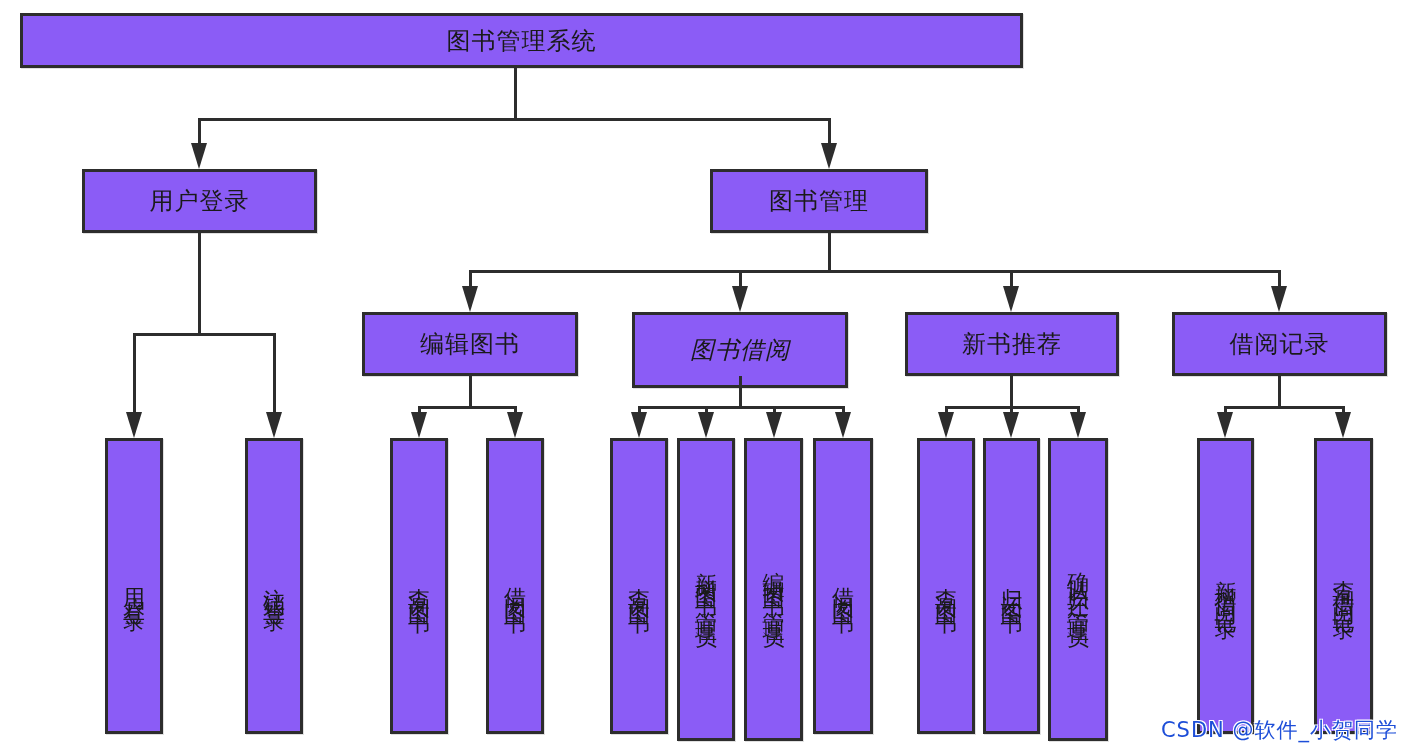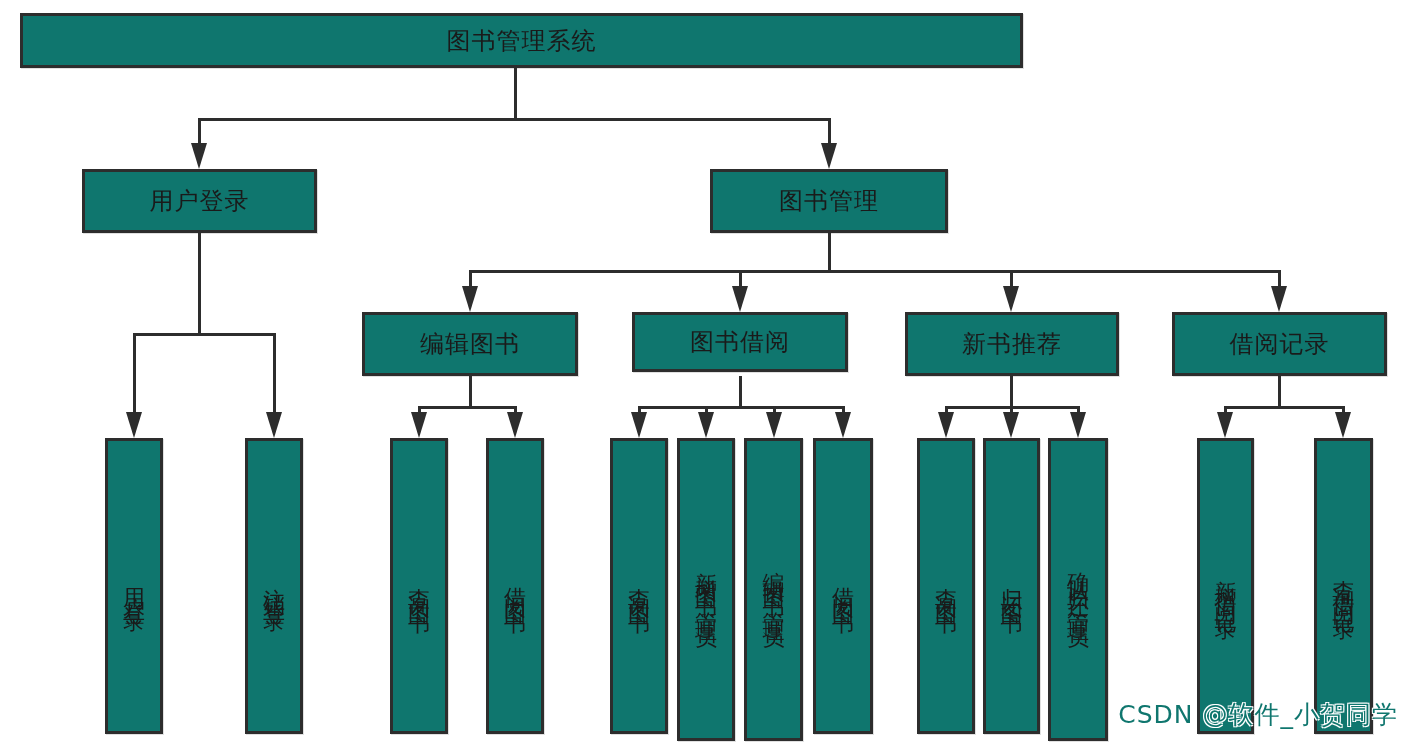--- a/index.html
+++ b/index.html
@@ -8,61 +8,61 @@
     width:1405px; height:747px;
     background:#ffffff;
     font-family:"DejaVu Sans","Liberation Sans",sans-serif;
     color:#1a1a1a;
     overflow:hidden;
   }
   .box {
     position:absolute;
     box-sizing:border-box;
     border:3px solid #2d2d2d;
-    background:#0f766e;
+    background:#8b5cf6;
     display:flex; align-items:center; justify-content:center;
     box-shadow:1px 1px 0 rgba(0,0,0,0.12);
   }
   .box.h { font-size:24px; letter-spacing:1px; white-space:nowrap; }
   .box.v span {
     writing-mode:vertical-lr;
     text-orientation:mixed;
     font-size:22px;
     letter-spacing:8px;
     line-height:1.1;
   }
   .vline { position:absolute; width:3px; background:#2d2d2d; }
   .hline { position:absolute; height:3px; background:#2d2d2d; }
   .arrow {
     position:absolute; width:0; height:0;
     border-left:8px solid transparent;
     border-right:8px solid transparent;
     border-top:26px solid #2d2d2d;
   }
   .watermark {
-    position:absolute; right:7px; bottom:16px;
-    font-size:25px; color:#0f766e; letter-spacing:1px;
+    position:absolute; right:7px; bottom:3px;
+    font-size:21px; color:#1d4ed8; letter-spacing:1px;
     text-shadow:1px 1px 0 #fff,-1px -1px 0 #fff,1px -1px 0 #fff,-1px 1px 0 #fff;
     white-space:nowrap;
   }
 </style>
 </head>
 <body>
 
 <div class="canvas">
 
   <div class="box h" style="left:20px; top:13px; width:1003px; height:55px;">图书管理系统</div>
 
   <div class="box h" style="left:82px; top:169px; width:235px; height:64px;">用户登录</div>
 
-  <div class="box h" style="left:710px; top:169px; width:238px; height:64px;">图书管理</div>
+  <div class="box h" style="left:710px; top:169px; width:218px; height:64px;">图书管理</div>
 
   <div class="box h" style="left:362px; top:312px; width:216px; height:64px;">编辑图书</div>
 
-  <div class="box h" style="left:632px; top:312px; width:216px; height:60px;">图书借阅</div>
+  <div class="box h" style="left:632px; top:312px; width:216px; height:76px;font-style:italic;">图书借阅</div>
 
   <div class="box h" style="left:905px; top:312px; width:214px; height:64px;">新书推荐</div>
 
   <div class="box h" style="left:1172px; top:312px; width:215px; height:64px;">借阅记录</div>
 
   <div class="box v" style="left:105px; top:438px; width:58px; height:296px;">
     <span>用户登录</span>
   </div>
   <div class="box v" style="left:245px; top:438px; width:58px; height:296px;">
     <span>注销登录</span>

